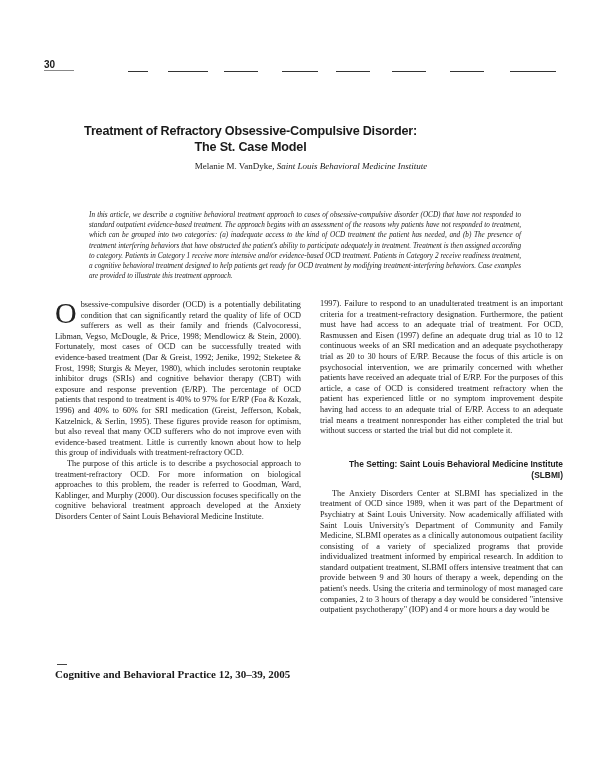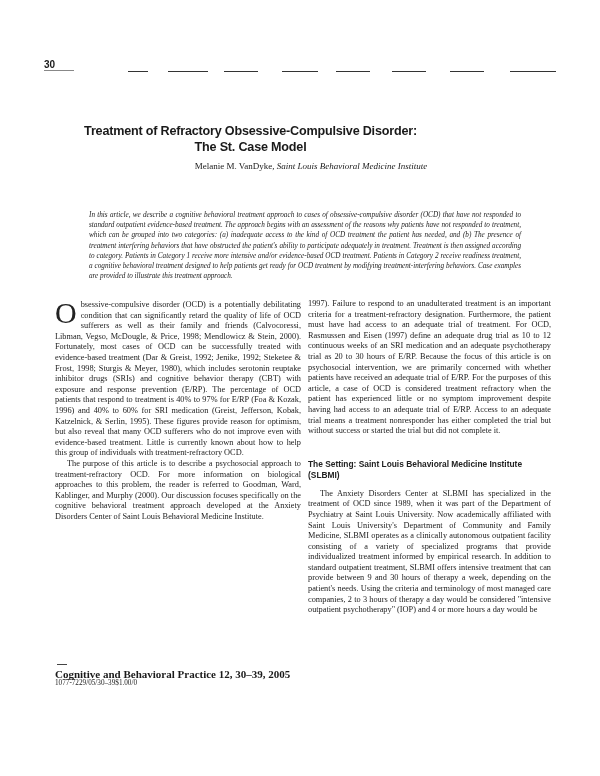--- a/index.html
+++ b/index.html
@@ -9,23 +9,23 @@
   .running-rule span { position: absolute; top: 1px; height: 1px; background: #333; }
   .running-rule .tiny { top: 0; height: 1px; background: #888; }
   .title { position: absolute; left: 0; width: 501px; top: 123px; text-align: center; font-family: "Liberation Sans", sans-serif; font-weight: bold; font-size: 12.6px; line-height: 16px; letter-spacing: -0.2px; }
   .authors { position: absolute; left: 0; width: 600px; top: 160px; text-align: center; font-size: 9px; line-height: 13px; margin-left: 11px; }
   .authors i { font-style: italic; }
   .abstract { position: absolute; left: 89px; width: 432px; top: 194px; font-style: italic; font-size: 7.2px; line-height: 10.2px; text-align: justify; color: #222; margin-top: 16px; }
   .col { position: absolute; font-size: 8.3px; line-height: 10.6px; text-align: justify; color: #222; }
   .col p { margin: 0; }
   .col p.indent { text-indent: 12px; }
   .col-left { left: 55px; width: 246px; top: 300px; }
-  .col-right { left: 308px; width: 243px; top: 299px; }
+  .col-right { left: 320px; width: 243px; top: 299px; }
   .dropcap { float: left; font-size: 30px; line-height: 22px; margin: 2px 4px 0 0; font-weight: normal; }
-  .section-heading { font-family: "Liberation Sans", sans-serif; font-weight: bold; font-size: 8.4px; line-height: 11px; text-align: left; margin: 22px 0 8px 0; }
+  .section-heading { font-family: "Liberation Sans", sans-serif; font-weight: bold; font-size: 8.4px; line-height: 11px; text-align: right; margin: 22px 0 8px 0; }
   .footer-rule { position: absolute; left: 57px; top: 664px; width: 10px; height: 1px; background: #444; }
   .footer { position: absolute; left: 55px; top: 670px; width: 246px; font-size: 7.2px; line-height: 9.4px; }
   .footer .journal { font-family: Liberation Serif, serif; font-weight: bold; font-size: 11px; }
 </style>
 </head>
 <body>
 
 <div class="page-number">30</div>
 <div class="running-rule">
   <span class="tiny" style="left:0;width:30px;"></span>
@@ -63,14 +63,13 @@
 
 <div class="col col-right">
   <p>1997). Failure to respond to an unadulterated treatment is an important criteria for a treatment-refractory designation. Furthermore, the patient must have had access to an adequate trial of treatment. For OCD, Rasmussen and Eisen (1997) define an adequate drug trial as 10 to 12 continuous weeks of an SRI medication and an adequate psychotherapy trial as 20 to 30 hours of E/RP. Because the focus of this article is on psychosocial intervention, we are primarily concerned with whether patients have received an adequate trial of E/RP. For the purposes of this article, a case of OCD is considered treatment refractory when the patient has experienced little or no symptom improvement despite having had access to an adequate trial of E/RP. Access to an adequate trial means a treatment nonresponder has either completed the trial but without success or started the trial but did not complete it.</p>
   <div class="section-heading">The Setting: Saint Louis Behavioral Medicine Institute (SLBMI)</div>
   <p class="indent">The Anxiety Disorders Center at SLBMI has specialized in the treatment of OCD since 1989, when it was part of the Department of Psychiatry at Saint Louis University. Now academically affiliated with Saint Louis University's Department of Community and Family Medicine, SLBMI operates as a clinically autonomous outpatient facility consisting of a variety of specialized programs that provide individualized treatment informed by empirical research. In addition to standard outpatient treatment, SLBMI offers intensive treatment that can provide between 9 and 30 hours of therapy a week, depending on the patient's needs. Using the criteria and terminology of most managed care companies, 2 to 3 hours of therapy a day would be considered "intensive outpatient psychotherapy" (IOP) and 4 or more hours a day would be</p>
 </div>
 
 <div class="footer-rule"></div>
 <div class="footer">
   <div class="journal">Cognitive and Behavioral Practice 12, 30–39, 2005</div>
-  <div>1077-7229/05/30–39$1.00/0</div>
 </div>
 
 </body></html>

